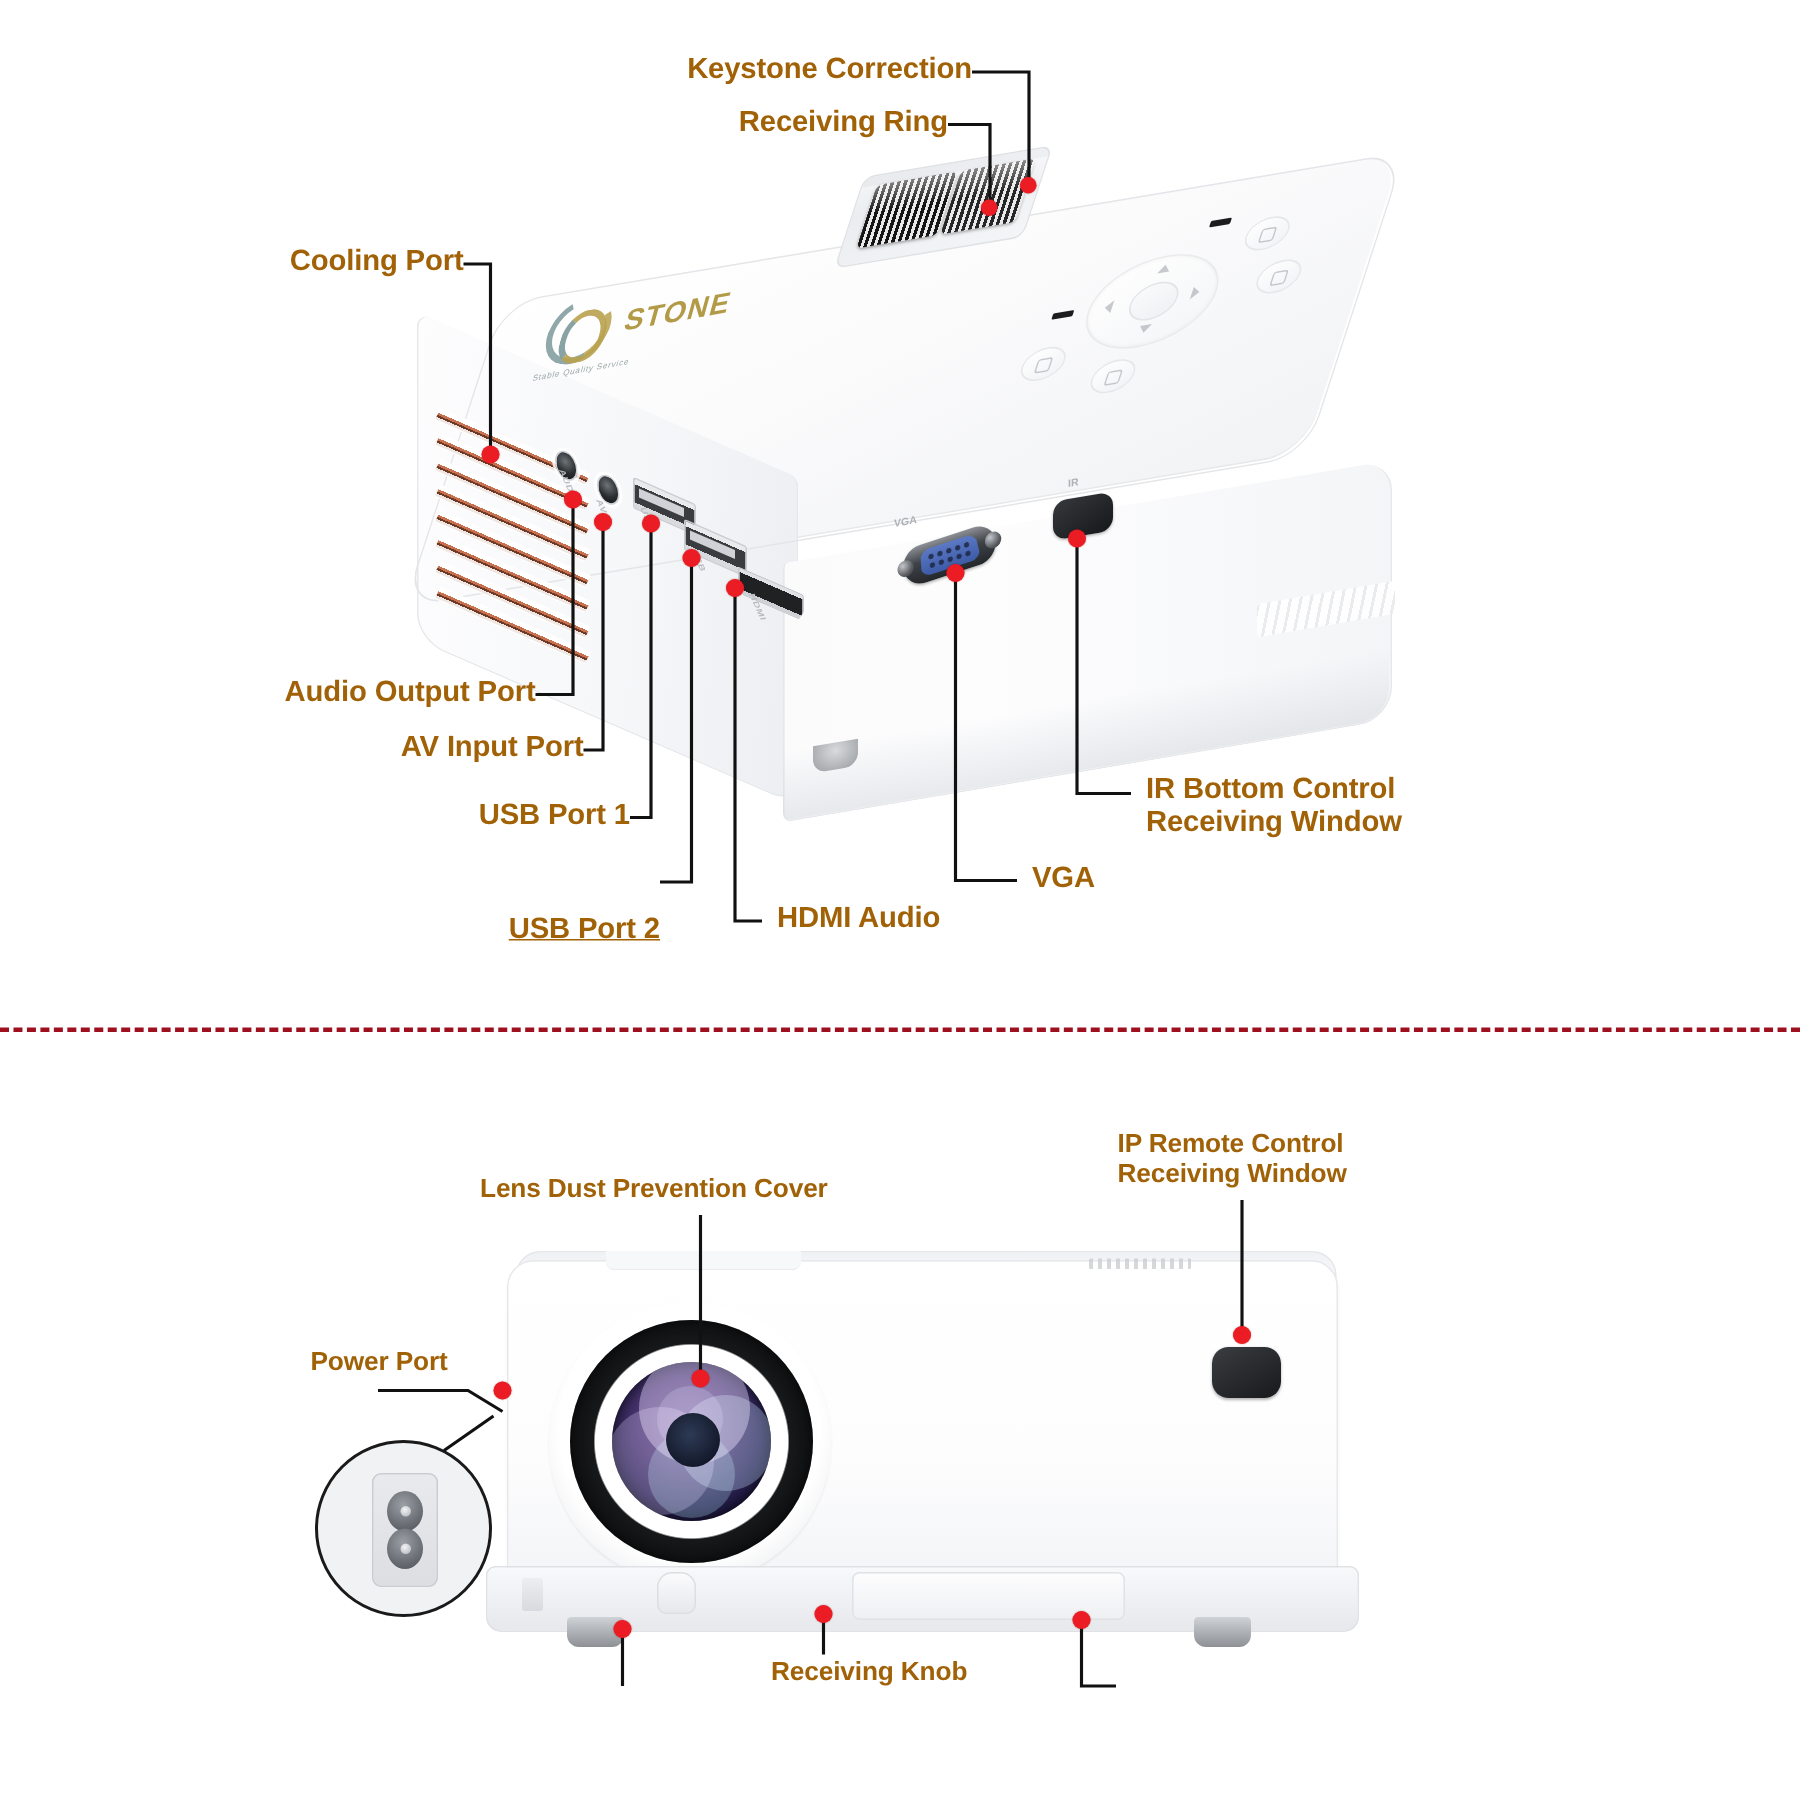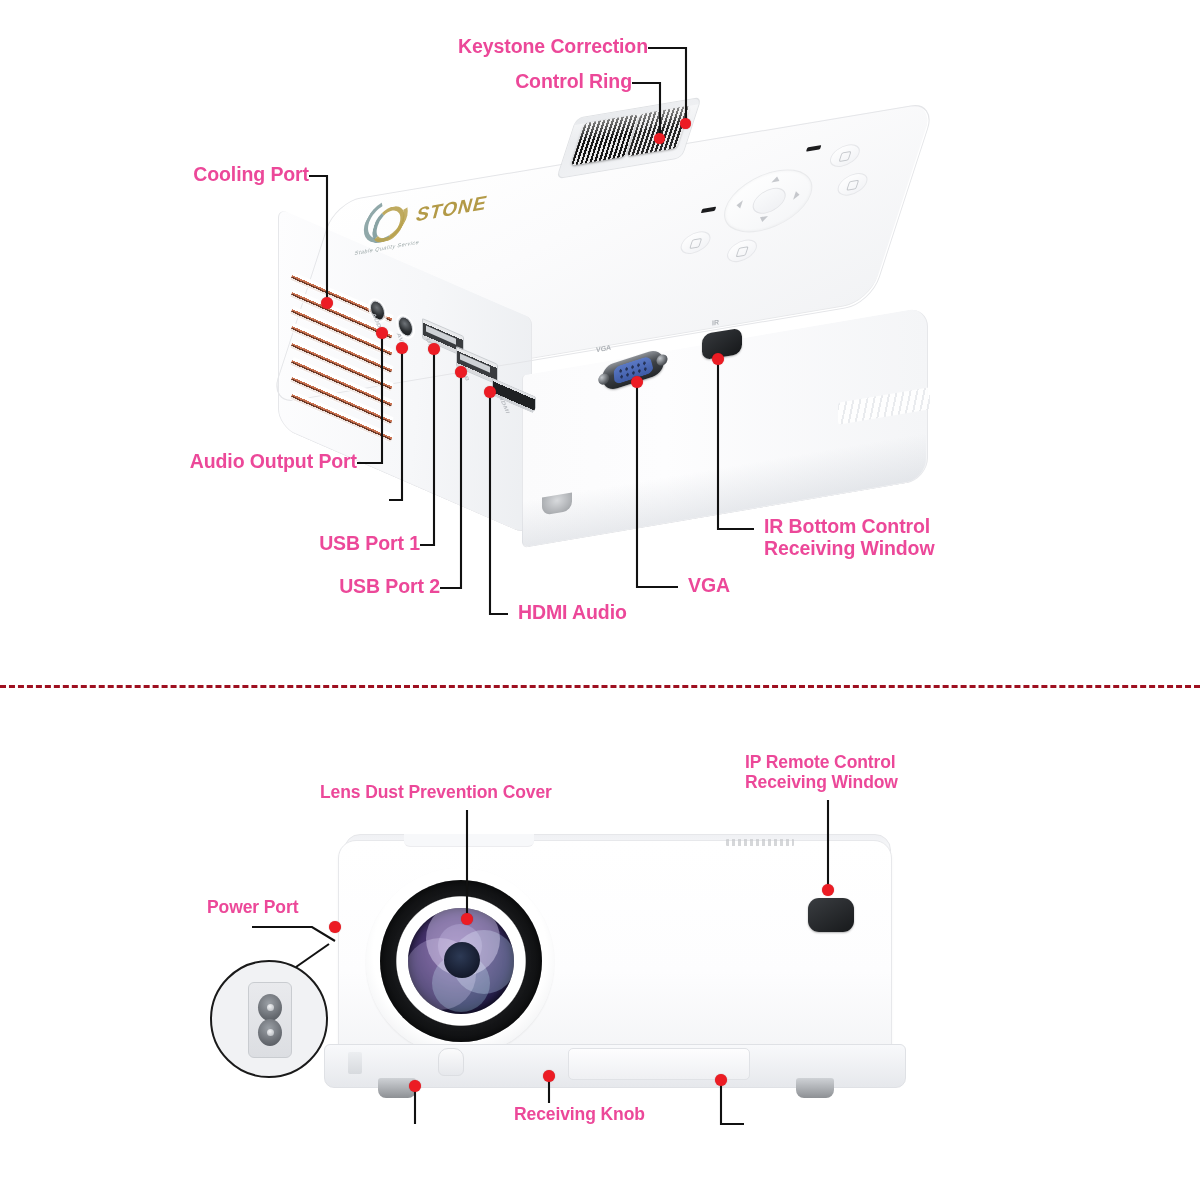--- a/index.html
+++ b/index.html
@@ -12,21 +12,21 @@
     overflow: hidden;
     font-family: "Liberation Sans", sans-serif;
   }
   .stage { position: absolute; inset: 0; }
 
   
   .label {
     position: absolute;
     font-family: "Liberation Sans", sans-serif;
     font-weight: bold;
-    color: #ec4899;
+    color: #a16207;
     white-space: pre;
     line-height: 1.12;
     letter-spacing: -0.1px;
   }
   .lbl-top { font-size: 19.5px; }
   .lbl-bot { font-size: 17.5px; }
   .ta-r { text-align: right; }
   .ta-l { text-align: left; }
 
   
@@ -577,25 +577,26 @@
   <span class="dot" style="left:321px; top:297px; width:12px; height:12px;"></span>
   <span class="dot" style="left:376px; top:327px; width:12px; height:12px;"></span>
   <span class="dot" style="left:396px; top:342px; width:12px; height:12px;"></span>
   <span class="dot" style="left:428px; top:343px; width:12px; height:12px;"></span>
   <span class="dot" style="left:455px; top:366px; width:12px; height:12px;"></span>
   <span class="dot" style="left:484px; top:386px; width:12px; height:12px;"></span>
   <span class="dot" style="left:631px; top:376px; width:12px; height:12px;"></span>
   <span class="dot" style="left:712px; top:353px; width:12px; height:12px;"></span>
 
   <div class="label lbl-top ta-r" style="left:268px; top:36px; width:380px;">Keystone Correction</div>
-  <div class="label lbl-top ta-r" style="left:252px; top:71px; width:380px;">Control Ring</div>
+  <div class="label lbl-top ta-r" style="left:252px; top:71px; width:380px;">Receiving Ring</div>
   <div class="label lbl-top ta-r" style="left:-31px; top:164px; width:340px;">Cooling Port</div>
   <div class="label lbl-top ta-r" style="left:-23px; top:451px; width:380px;">Audio Output Port</div>
+  <div class="label lbl-top ta-r" style="left:9px; top:488px; width:380px;">AV Input Port</div>
   <div class="label lbl-top ta-r" style="left:40px; top:533px; width:380px;">USB Port 1</div>
-  <div class="label lbl-top ta-r" style="left:60px; top:576px; width:380px;">USB Port 2</div>
+  <div class="label lbl-top ta-r" style="left:60px; top:609px; width:380px;text-decoration:underline;">USB Port 2</div>
   <div class="label lbl-top ta-l" style="left:518px; top:602px; width:260px;">HDMI Audio</div>
   <div class="label lbl-top ta-l" style="left:688px; top:575px; width:200px;">VGA</div>
   <div class="label lbl-top ta-l" style="left:764px; top:516px; width:300px;"><span>IR Bottom Control</span>
 <span>Receiving Window</span></div>
 
   <div class="divider" style="top:685px;"></div>
 
   <div id="front-view">
     <div class="fv-toplip"></div>
     <div class="fv-body"></div>

